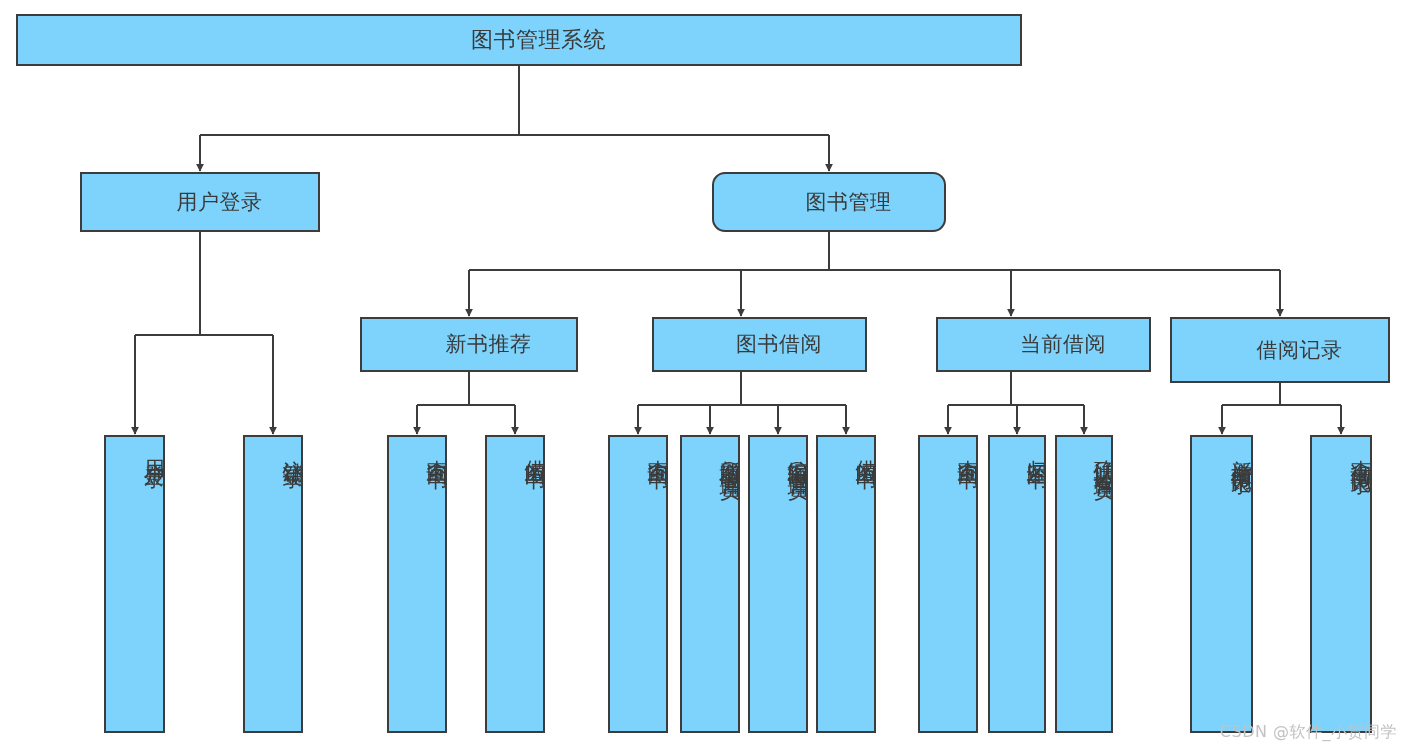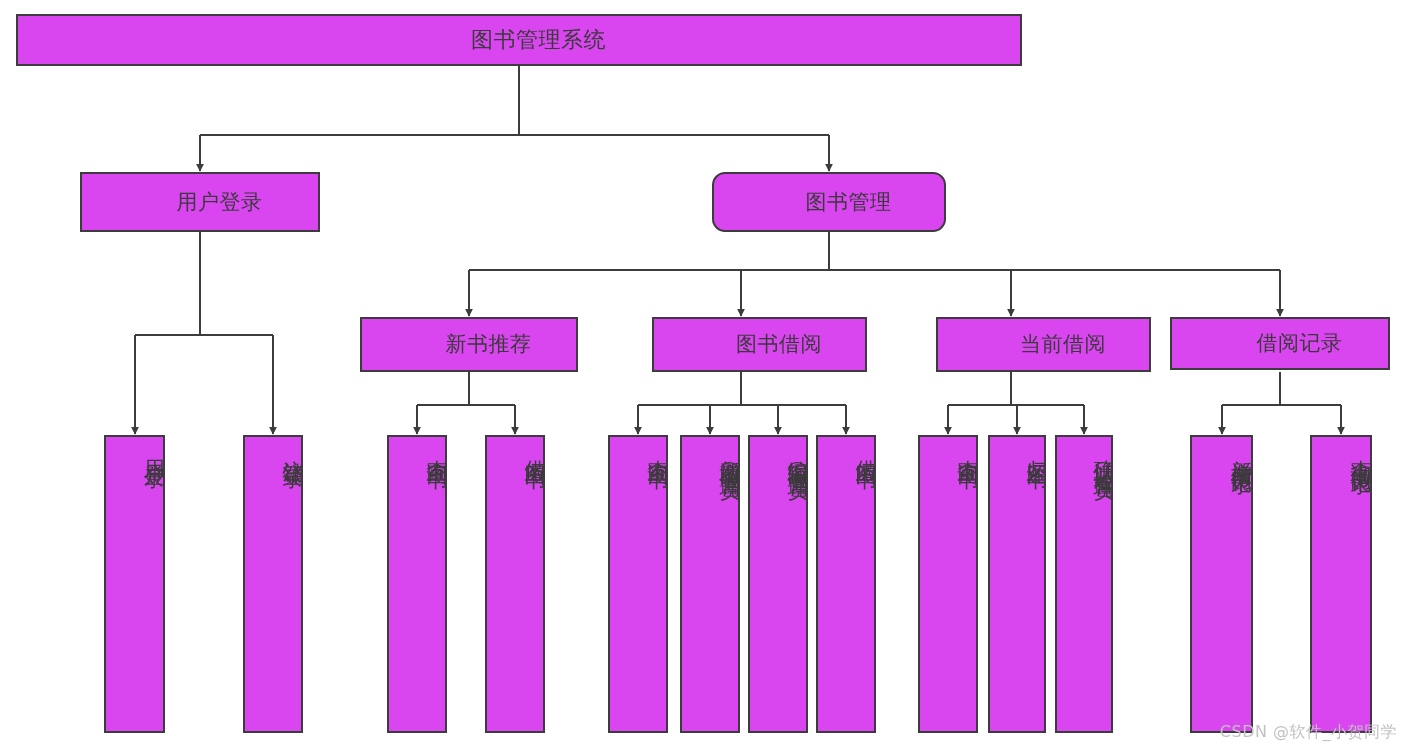--- a/index.html
+++ b/index.html
@@ -23,21 +23,21 @@
     position: absolute;
     left: 0;
     top: 0;
     width: 1405px;
     height: 747px;
     display: block;
   }
   .node {
     position: absolute;
     box-sizing: border-box;
-    background: #d946ef;
+    background: #7dd3fc;
     border: 2.5px solid #3c3c3c;
     display: flex;
     align-items: center;
     justify-content: center;
     overflow: hidden;
     padding-left: 39px;
   }
   .node-label {
     color: #3a3a3a;
     text-align: center;
@@ -137,21 +137,21 @@
       </div>
       <div class="node horiz" style="left: 360px; top: 317px; width: 218px; height: 55px; justify-content: center;">
         <span class="node-label">新书推荐</span>
       </div>
       <div class="node horiz" style="left: 633px; top: 317px; width: 215px; height: 55px; margin-left: 19px;">
         <span class="node-label">图书借阅</span>
       </div>
       <div class="node horiz" style="left: 903px; top: 317px; width: 215px; height: 55px; margin-left: 33px;">
         <span class="node-label">当前借阅</span>
       </div>
-      <div class="node horiz" style="left: 1170px; top: 317px; width: 220px; height: 53px;">
+      <div class="node horiz" style="left: 1170px; top: 317px; width: 220px; height: 66px;">
         <span class="node-label">借阅记录</span>
       </div>
       <div class="node vert" style="left: 104px; top: 435px; width: 61px; height: 298px;">
         <span class="node-label">用户登录</span>
       </div>
       <div class="node vert" style="left: 243px; top: 435px; width: 60px; height: 298px;">
         <span class="node-label">注销登录</span>
       </div>
       <div class="node vert" style="left: 387px; top: 435px; width: 60px; height: 298px;">
         <span class="node-label">查询图书</span>

